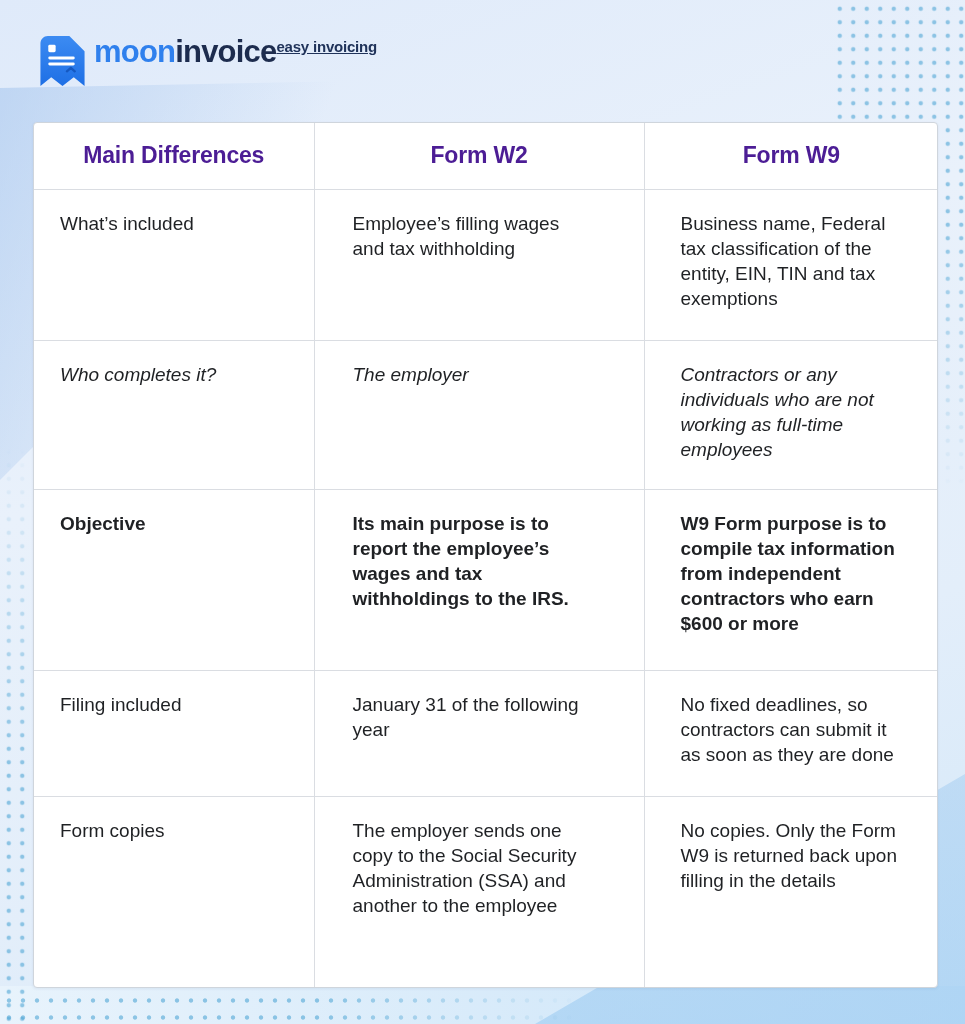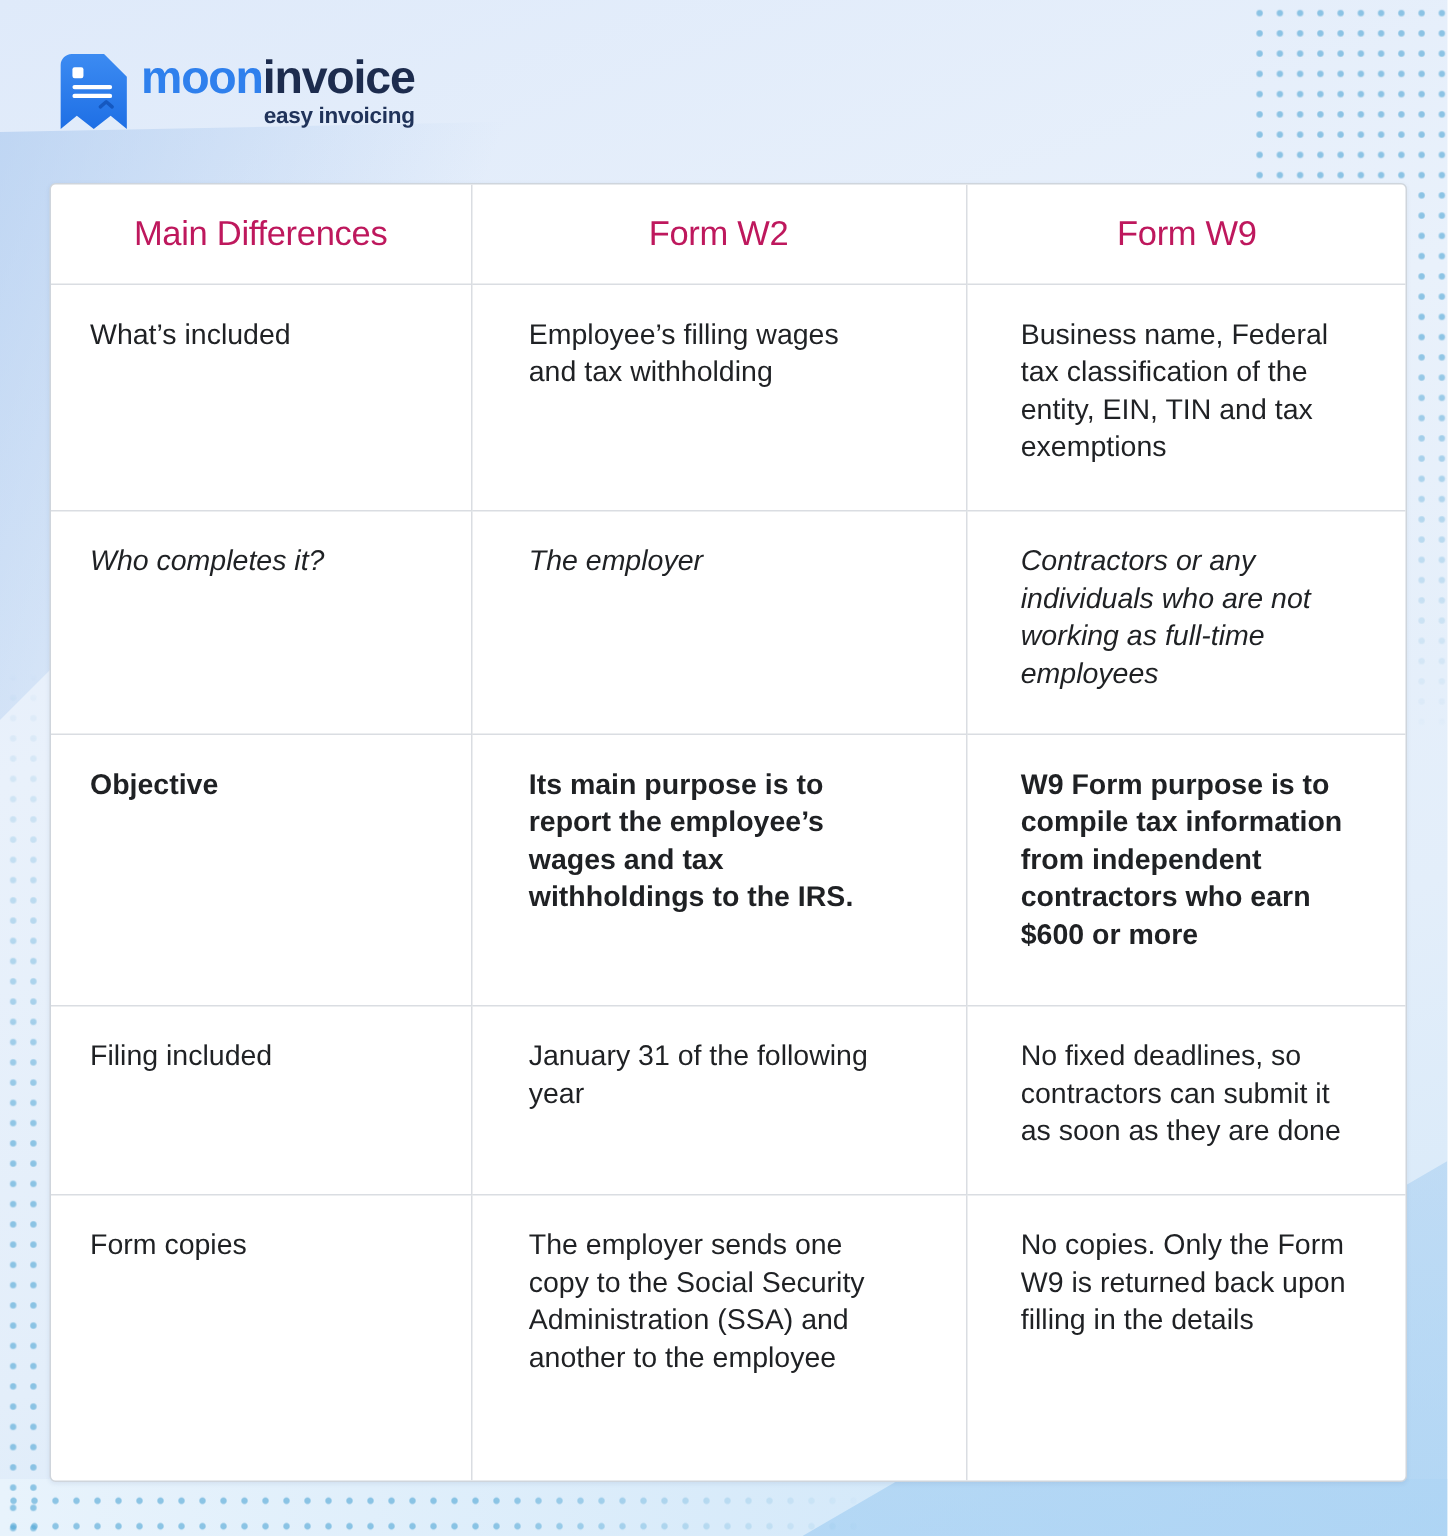--- a/index.html
+++ b/index.html
@@ -53,30 +53,30 @@
     -webkit-mask-image: linear-gradient(to right, #000 55%, transparent 100%);
     mask-image: linear-gradient(to right, #000 55%, transparent 100%);
   }
 
   
   .logo {
     position: absolute; left: 40px; top: 36px;
     display: flex; align-items: flex-start; gap: 9px; z-index: 2;
   }
   .logo-icon { width: 45px; height: 50px; display: block; }
-  .logo-textcol { display: flex; flex-direction: column; align-items: flex-end; }
+  .logo-textcol { display: flex; align-items: flex-start; }
   .logo-wordmark {
     font-size: 31px; font-weight: bold; letter-spacing: -0.8px; line-height: 1.0;
     white-space: nowrap;
   }
   .logo-moon { color: #2F80ED; }
   .logo-invoice { color: #1D2C4E; }
   .logo-tagline {
     font-size: 15px; font-weight: bold; color: #20335A;
-    letter-spacing: -0.2px; margin-top: 2px; text-align: right;
+    letter-spacing: -0.2px; margin-top: 2px; text-align: right; text-decoration: underline;
   }
 
   
   .table-wrap {
     position: absolute; left: 33px; top: 122px; width: 905px; height: 866px;
     background: #ffffff;
     border: 1px solid #cfd5dc;
     border-radius: 4px;
     box-shadow: 0 1px 3px rgba(40,70,110,0.08);
     z-index: 1;
@@ -95,22 +95,22 @@
     border-bottom: 1px solid #dadde2;
     vertical-align: top;
   }
   .cmp th:last-child, .cmp td:last-child { border-right: none; }
   .cmp tr:last-child td { border-bottom: none; }
   .cmp thead th {
     height: 66px;
     vertical-align: middle;
     text-align: center;
     font-size: 23px;
-    font-weight: normal;
-    color: #be185d;
+    font-weight: bold;
+    color: #4c1d95;
     letter-spacing: -0.2px;
   }
   .cmp td {
     font-size: 19px;
     line-height: 25px;
     color: #1F2124;
     padding-top: 21px;
   }
   .cmp td.c-label { padding-left: 26px; padding-right: 20px; }
   .cmp td.c-w2    { padding-left: 38px; padding-right: 58px; }

